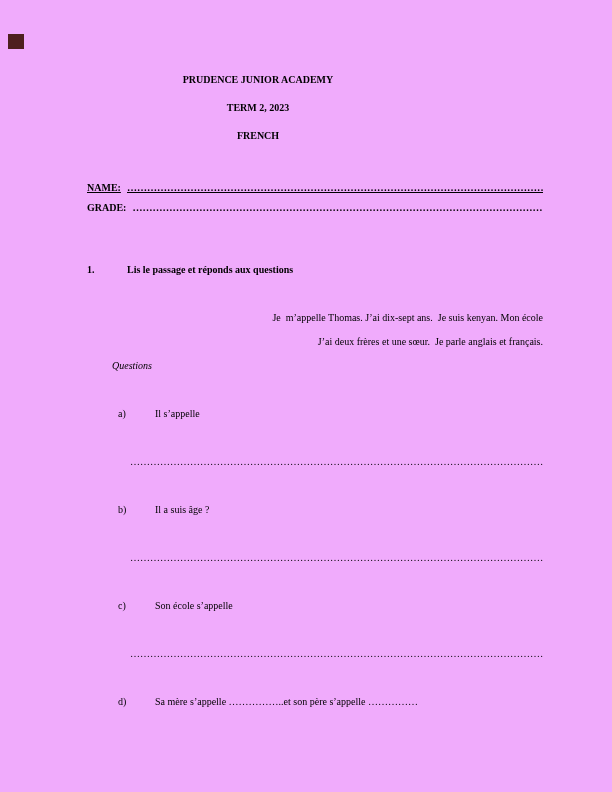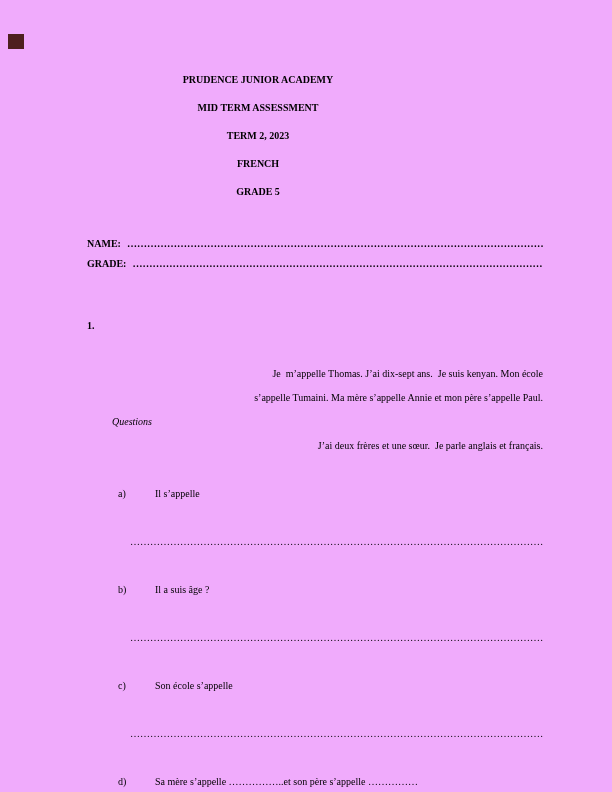--- a/index.html
+++ b/index.html
@@ -26,21 +26,21 @@
     text-align: center;
     font-weight: bold;
   }
   .hline { line-height: 28px; white-space: pre; }
   .fields {
     padding-left: 87px;
     width: 543px;
     font-weight: bold;
   }
   .field { display: flex; line-height: 20px; }
-  .name-field { margin-top: 28px; }
+  .name-field { margin-top: 28px; text-decoration: underline; }
   .grade-field { }
   .flabel { white-space: pre; padding-right: 6px; }
   .fdots { flex: 1; overflow: hidden; white-space: nowrap; }
   .sec {
     position: relative;
     padding-left: 87px;
     width: 543px;
     overflow: hidden;
   }
   .q1 { margin-top: 16px; }
@@ -55,45 +55,42 @@
 </style>
 </head>
 <body>
 
 <div class="page">
 
   <div class="corner-marker" style="background: rgb(78, 31, 31);"></div>
 
   <div class="header">
     <div class="hline">PRUDENCE JUNIOR ACADEMY</div>
-    <div class="hline">MID TERM ASSESSMENT</div>
     <div class="hline">TERM 2, 2023</div>
     <div class="hline">FRENCH</div>
-    <div class="hline">GRADE 5</div>
   </div>
 
   <div class="fields">
     <div class="field name-field">
       <span class="flabel">NAME:</span>
       <span class="fdots">……………………………………………………………………………………………………………………</span>
     </div>
     <div class="field grade-field">
       <span class="flabel">GRADE:</span>
       <span class="fdots">……………………………………………………………………………………………………………………</span>
     </div>
   </div>
 
   <div class="sec q1">
     <div class="line qtitle">
-      <span class="qnum">1.</span>
+      <span class="qnum">1.</span><span>Lis le passage et réponds aux questions</span>
     </div>
     <div class="line ptext">Je  m’appelle Thomas. J’ai dix-sept ans.  Je suis kenyan. Mon école</div>
-    <div class="line ptext">s’appelle Tumaini. Ma mère s’appelle Annie et mon père s’appelle Paul.</div>
+    <div class="line ptext">J’ai deux frères et une sœur.  Je parle anglais et français.</div>
     <div class="line qlabel">Questions</div>
-    <div class="line ptext">J’ai deux frères et une sœur.  Je parle anglais et français.</div>
 
     <div class="line item">
       <span class="marker">a)</span><span>Il s’appelle</span>
     </div>
     <div class="line dotline">……………………………………………………………………………………………………………………</div>
 
     <div class="line item">
       <span class="marker">b)</span><span>Il a suis âge ?</span>
     </div>
     <div class="line dotline">……………………………………………………………………………………………………………………</div>

